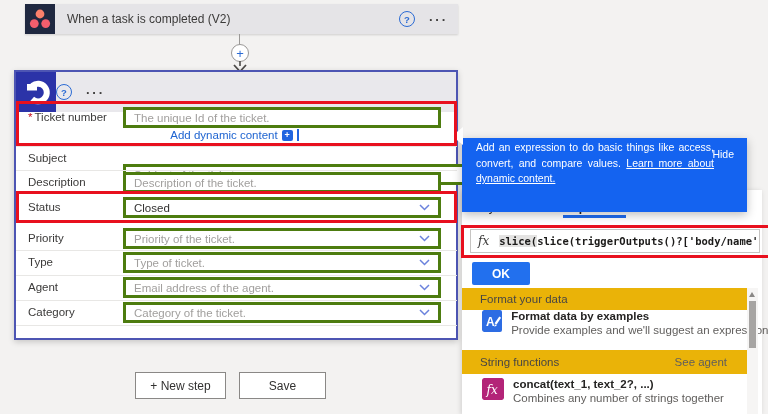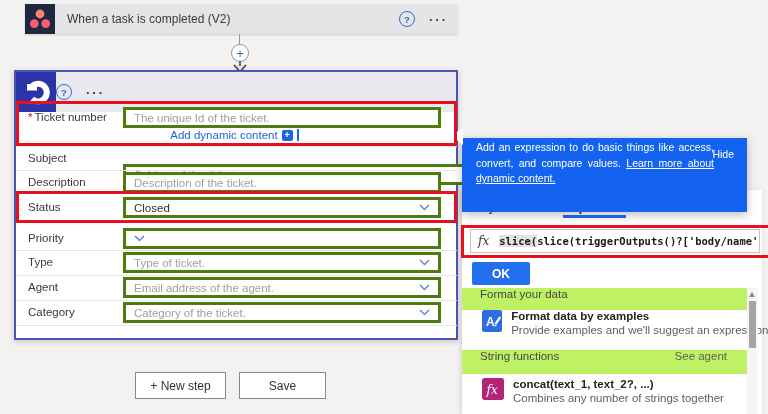--- a/index.html
+++ b/index.html
@@ -53,21 +53,21 @@
   .tab-underline{background:#1f6cf0;height:3px;}
   .expr-input{background:#fff;border:1px solid #c6c4c2;box-sizing:border-box;
     display:flex;align-items:center;overflow:hidden;}
   .fx-glyph{font-family:"DejaVu Serif",serif;font-style:italic;font-size:12px;color:#3b3a39;
     margin:0 10px 0 7px;}
   .expr-text{font-family:"DejaVu Sans Mono","Liberation Mono",monospace;font-size:10.5px;
     color:#1b1a19;white-space:pre;font-weight:bold;}
   .expr-text .tok{background:#e4e3e2;}
   .ok-btn{background:#2270ee;color:#fff;font-size:12px;font-weight:bold;border-radius:2px;
     display:flex;align-items:center;justify-content:center;}
-  .sec-strip{background:#bef264;display:flex;justify-content:space-between;
+  .sec-strip{background:#eab308;display:flex;align-items:center;justify-content:space-between;
     padding:0 20px 0 18px;box-sizing:border-box;}
   .sec-title{font-size:11.5px;color:#484644;}
   .sec-action{font-size:11.5px;color:#605e5c;}
   .item-title{font-size:11.5px;font-weight:bold;color:#252423;white-space:nowrap;}
   .item-sub{font-size:11.5px;color:#605e5c;white-space:nowrap;margin-top:2px;}
   .item-icon{width:22px;height:22px;border-radius:2px;overflow:hidden;}
   
   .bubble{left:462px;top:138px;width:285px;height:74px;background:#1463f0;
     box-shadow:0 3px 9px rgba(0,0,0,.25);box-sizing:border-box;padding:2px 14px;z-index:20;}
   .bubble-text{width:238px;font-size:10.5px;line-height:15.5px;color:#fff;text-align:justify;}
@@ -132,20 +132,21 @@
       </div>
       <div class="abs field-label" style="left: 28px; top: 201px;">Status</div>
       <div class="abs fld-box" style="left: 123px; top: 197px; width: 318px;">
         <span class="fld-value">Closed</span>
         <svg width="11" height="7" viewBox="0 0 11 7" style="flex:none">
           <path d="M1 1 L5.5 5.5 L10 1" fill="none" stroke="#6b82dd" stroke-width="1.5"></path>
         </svg>
       </div>
       <div class="abs field-label" style="left: 28px; top: 232px;">Priority</div>
       <div class="abs fld-box" style="left: 123px; top: 228px; width: 318px;">
+        <span class="placeholder">Priority of the ticket.</span>
         <svg width="11" height="7" viewBox="0 0 11 7" style="flex:none">
           <path d="M1 1 L5.5 5.5 L10 1" fill="none" stroke="#6b82dd" stroke-width="1.5"></path>
         </svg>
       </div>
       <div class="abs field-label" style="left: 28px; top: 256px;">Type</div>
       <div class="abs fld-box" style="left: 123px; top: 252px; width: 318px;">
         <span class="placeholder">Type of ticket.</span>
         <svg width="11" height="7" viewBox="0 0 11 7" style="flex:none">
           <path d="M1 1 L5.5 5.5 L10 1" fill="none" stroke="#6b82dd" stroke-width="1.5"></path>
         </svg>

